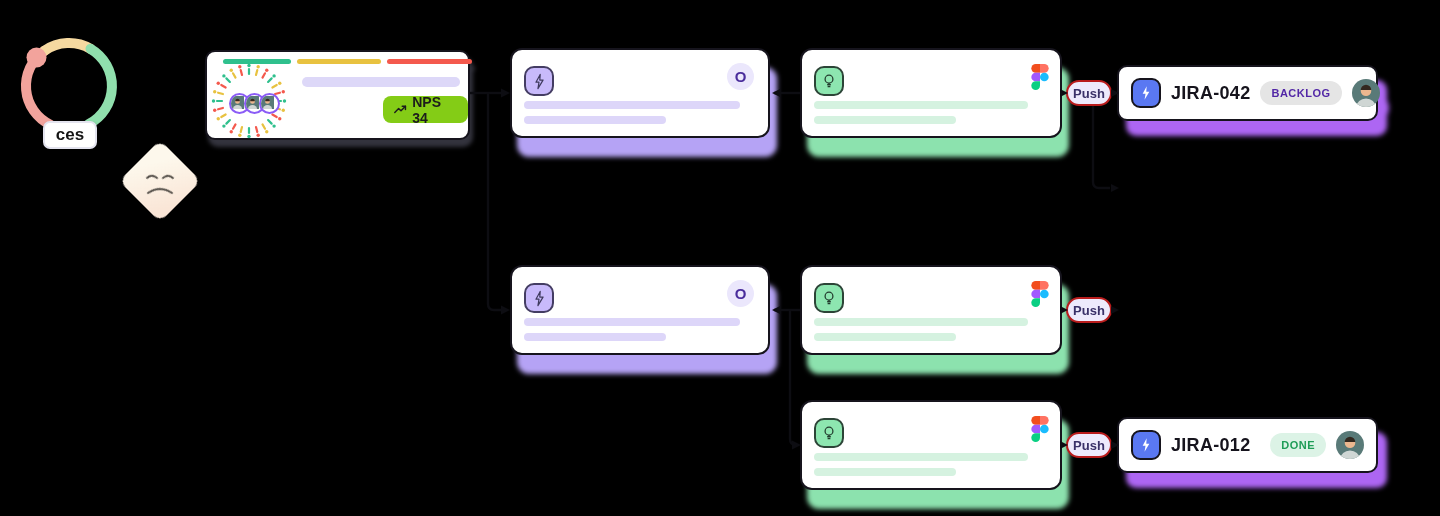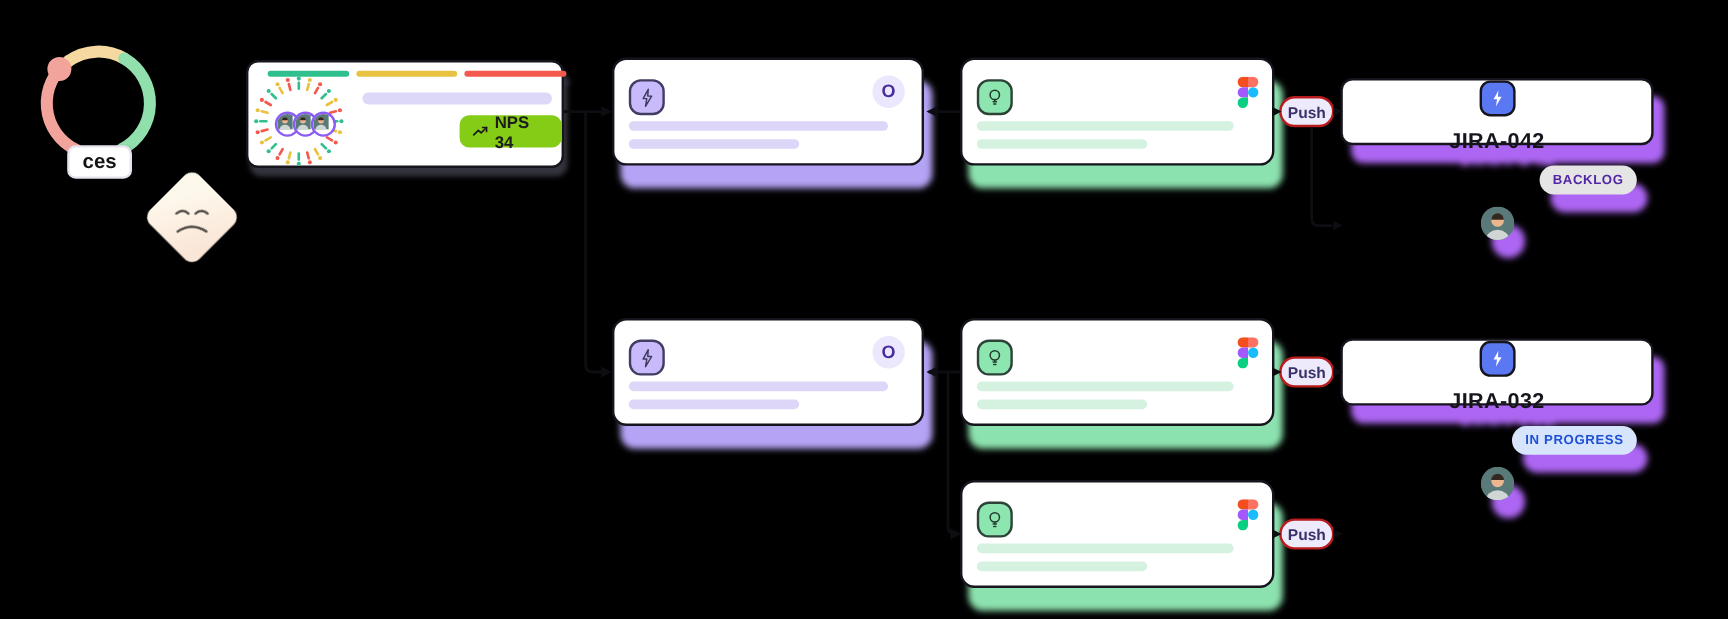--- a/index.html
+++ b/index.html
@@ -4,21 +4,21 @@
 <style>
   html,body{margin:0;padding:0;background:#000;}
   .stage{position:relative;width:1440px;height:516px;background:#000;overflow:hidden;
          font-family:"Liberation Sans",sans-serif;}
   .abs{position:absolute;}
   
   .card{position:absolute;background:#fff;border:2px solid #16141d;box-sizing:border-box;}
   .solution{border-radius:12px;filter:drop-shadow(7px 19px 2.5px #b5a3f5);}
   .idea{border-radius:12px;filter:drop-shadow(7px 19px 2.5px #8ce2ae);}
   .jira{border-radius:10px;filter:drop-shadow(9px 15px 2.5px #ad66f3);
-        display:flex;align-items:center;gap:10px;padding:0 12px;flex-direction:column;}
+        display:flex;align-items:center;gap:10px;padding:0 12px;}
   .source{border-radius:10px;filter:drop-shadow(3px 7px 2px rgba(60,60,72,.85));}
   
   .chip{position:absolute;left:12px;top:16px;width:30px;height:30px;border-radius:10px;
         border:2px solid #443d63;display:flex;align-items:center;justify-content:center;box-sizing:border-box;}
   .chip.purple{background:#c8bafb;border-color:#443d63;}
   .chip.green{background:#8de6b0;border-color:#2c4437;}
   .o-circle{position:absolute;right:14px;top:13px;width:27px;height:27px;border-radius:50%;
         background:#ebe7fc;color:#4a2d9c;font-weight:700;font-size:15px;
         display:flex;align-items:center;justify-content:center;}
   .figma{position:absolute;right:11px;top:14px;width:18px;height:26px;}
@@ -59,21 +59,21 @@
   
   .connectors{position:absolute;inset:0;pointer-events:none;}
   .connectors path.wire{fill:none;stroke:#0d0d12;stroke-width:2.4px;}
   .connectors path.head{fill:#0d0d12;stroke:none;}
 </style>
 </head>
 <body>
 
 <div class="stage">
 
-  <div class="abs" style="left:17px;top:0;width:200px;height:170px;text-decoration:underline;">
+  <div class="abs" style="left:4px;top:0;width:200px;height:170px;text-decoration:underline;">
     <svg class="abs" style="left:9px;top:30px;" width="112" height="112" viewBox="0 0 112 112">
       <path d="M37.8 95 A43 43 0 0 1 31.3 20.8" fill="none" stroke="#f2a39c" stroke-width="10" stroke-linecap="round"></path>
       <path d="M31.3 20.8 A43 43 0 0 1 77.5 18.8" fill="none" stroke="#f6d9a0" stroke-width="10" stroke-linecap="round"></path>
       <path d="M77.5 18.8 A43 43 0 0 1 75.5 94.3" fill="none" stroke="#90dfad" stroke-width="10" stroke-linecap="round"></path>
       <circle cx="23.5" cy="27.5" r="10" fill="#f2a39c"></circle>
     </svg>
     <div class="gauge-label">ces</div>
   </div>
 
   <div class="diamond">
@@ -262,36 +262,36 @@
     <span class="pill" style="background:#e5e5e5;color:#5227a6">BACKLOG</span>
     <span class="avatar"><svg width="28" height="28" viewBox="0 0 36 36">
           <rect width="36" height="36" fill="#597a78"></rect>
           <circle cx="18" cy="15" r="6.8" fill="#ecb78f"></circle>
           <path d="M11.2 14.2 A6.8 6.8 0 0 1 24.8 14.2 Z" fill="#33281f"></path>
           <path d="M5.5 36 a12.5 11 0 0 1 25 0 z" fill="#cfd6d4"></path>
         </svg></span>
   </div>
 
 
-  <div class="card jira" style="left:1117px;top:282px;width:261px;height:56px;">
+
+  <div class="card jira" style="left:1117px;top:417px;width:261px;height:56px;">
     <div class="jira-chip">
       <svg width="16" height="16" viewBox="0 0 24 24">
           <path d="M13 2 7 13h4.3L9.8 22 17 10h-4.6L13 2Z" fill="#fff"></path>
         </svg>
     </div>
-    <span class="jira-id">JIRA-032</span>
-    <span class="pill" style="background:#d7e5fc;color:#1d4fd7">IN PROGRESS</span>
+    <span class="jira-id">JIRA-012</span>
+    <span class="pill" style="background:#dcf3e6;color:#1f9d57">DONE</span>
     <span class="avatar"><svg width="28" height="28" viewBox="0 0 36 36">
           <rect width="36" height="36" fill="#597a78"></rect>
           <circle cx="18" cy="15" r="6.8" fill="#ecb78f"></circle>
           <path d="M11.2 14.2 A6.8 6.8 0 0 1 24.8 14.2 Z" fill="#33281f"></path>
           <path d="M5.5 36 a12.5 11 0 0 1 25 0 z" fill="#cfd6d4"></path>
         </svg></span>
   </div>
-
 
   <svg class="connectors" width="1440" height="516" viewBox="0 0 1440 516">
     <path class="wire" d="M470 93 H501"></path>
     <path class="head" d="M510 93 l-9 -4.5 l0 9 Z"></path>
     <path class="wire" d="M488 93 V304 Q488 310 494 310 H501"></path>
     <path class="head" d="M510 310 l-9 -4.5 l0 9 Z"></path>
     <path class="wire" d="M774 93 H800"></path>
     <path class="head" d="M772 93 l9 -4.5 l0 9 Z"></path>
     <path class="wire" d="M774 310 H800"></path>
     <path class="head" d="M772 310 l9 -4.5 l0 9 Z"></path>

